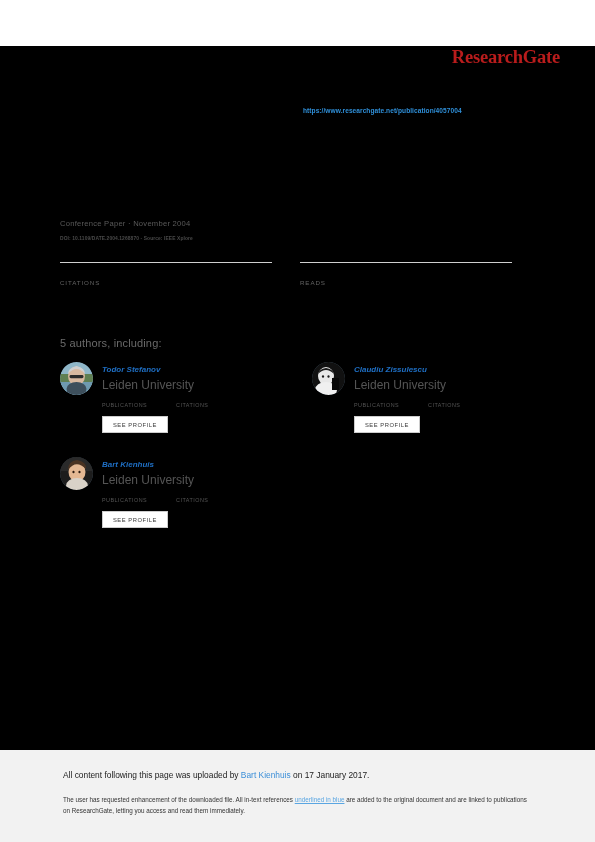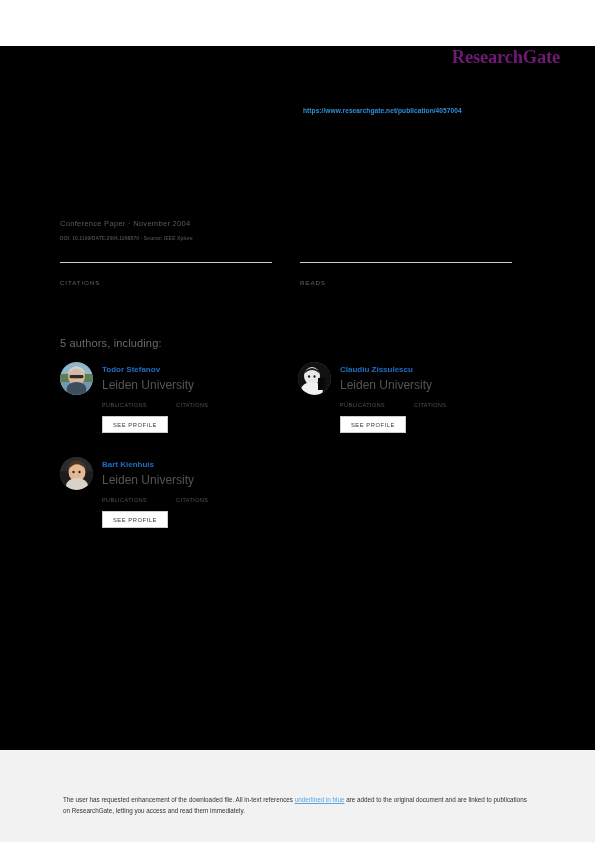--- a/index.html
+++ b/index.html
@@ -34,21 +34,21 @@
   }
 
   
   .rg-logo {
     position: absolute;
     right: 35px;
     top: 47px;
     font-family: "Liberation Serif", "DejaVu Serif", serif;
     font-size: 18.5px;
     font-weight: bold;
-    color: #701a75;
+    color: #b91c1c;
     letter-spacing: -0.2px;
     white-space: nowrap;
   }
 
   
   .rg-url {
     position: absolute;
     left: 303px;
     top: 107px;
     font-size: 6.6px;
@@ -157,20 +157,21 @@
   .author .avatar svg { display: block; }
 
   .author .a-name {
     position: absolute;
     left: 42px;
     top: 3px;
     font-size: 8px;
     font-weight: bold;
     color: #1f6fc4;
     white-space: nowrap;
+    font-style: italic;
   }
   .author .a-inst {
     position: absolute;
     left: 42px;
     top: 16px;
     font-size: 12px;
     color: #555555;
     white-space: nowrap;
   }
   .author .a-stats {
@@ -211,21 +212,21 @@
     font-size: 5.8px;
     letter-spacing: 0.55px;
     display: flex;
     align-items: center;
     justify-content: center;
     box-sizing: border-box;
     cursor: pointer;
   }
 
   #author-0 { left: 60px; top: 362px; }
-  #author-1 { left: 298px; top: 362px; }
+  #author-1 { left: 312px; top: 362px; }
   #author-2 { left: 60px; top: 457px; }
 
   
   .footer {
     position: absolute;
     left: 0;
     top: 750px;
     width: 595px;
     height: 92px;
     background: #f2f2f2;
@@ -388,16 +389,19 @@
     </div>
     <div class="a-stat cites">
       <div class="sv"></div>
       <div class="sl">CITATIONS</div>
     </div>
   </div>
   <div class="see-profile">SEE PROFILE</div>
 </div>
 
 <div class="footer">
+  <div class="footer-main">
+    <span>All content following this page was uploaded by </span><span class="lnk">Bart Kienhuis</span><span> on 17 January 2017.</span>
+  </div>
   <div class="footer-sub">
     <span>The user has requested enhancement of the downloaded file. All in-text references </span><span class="lnk-underline">underlined in blue</span><span> are added to the original document and are linked to publications on ResearchGate, letting you access and read them immediately.</span>
   </div>
 </div>
 
 </body></html>

